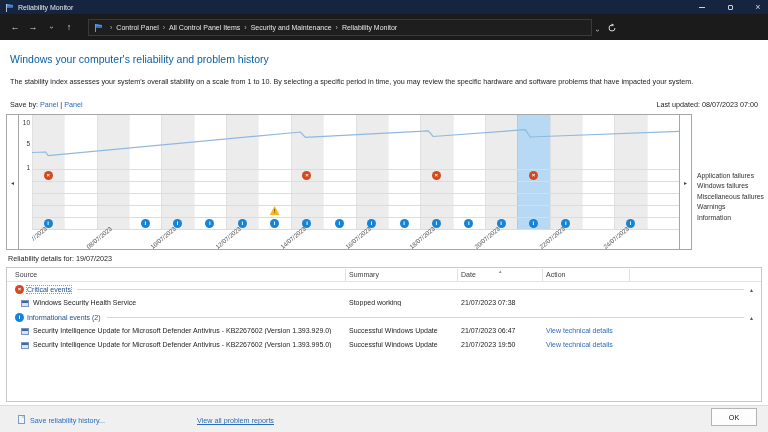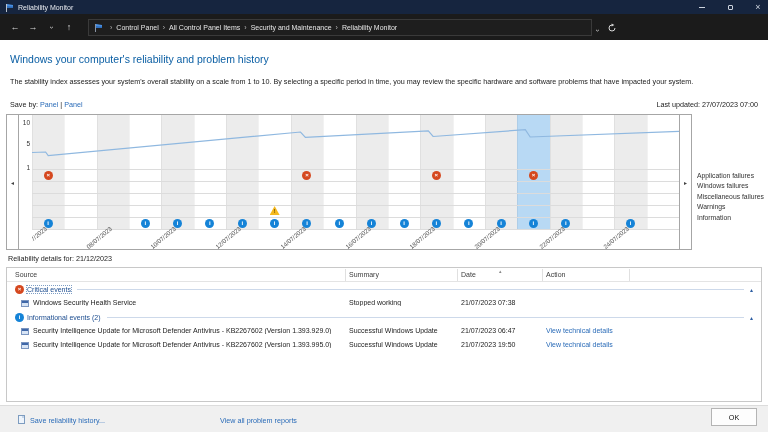--- a/index.html
+++ b/index.html
@@ -72,21 +72,21 @@
   .c-sum { left:342px; color:#1c1c1c; }
   .c-date { left:454px; color:#1c1c1c; }
   .c-act { left:539px; }
   .winicon { position:absolute; left:14px; top:3.5px; width:8px; height:7px; border:1px solid #7a95c0; background:linear-gradient(#3f67a8 0 2px, #d7e4f5 2px); }
 
   
   .footer { position:absolute; left:0; top:405px; width:768px; height:37px; background:#f0f0f0; border-top:1px solid #dcdcdc; font-size:7.2px; }
   .docicon { position:absolute; left:18px; top:9px; width:7px; height:9px; border:1px solid #7d9cc0; background:#eef4fb; }
   .docicon::after { content:""; position:absolute; right:0; top:0; width:2px; height:2px; background:#c6d6ea; }
   .savelink { position:absolute; left:30px; top:10px; }
-  .viewlink { position:absolute; left:220px; top:10px; }
+  .viewlink { position:absolute; left:197px; top:10px;text-decoration:underline; }
   .okbtn { position:absolute; left:711px; top:408px; width:46px; height:18px; background:#fdfdfd; border:1px solid #b4b4b4; font-size:7.2px; font-family:"Liberation Sans",sans-serif; color:#111; cursor:pointer; }
 </style>
 </head>
 <body>
 
 <div class="titlebar">
   <svg width="9" height="9" style="margin-left:5px">
     <rect x="1" y="1" width="1" height="8" fill="#b9c2cf"></rect>
     <polygon points="2,1 8,2 8,5 2,5" fill="#4a90e2"></polygon>
     <polygon points="2,3 8,3.5 8,5 2,5" fill="#2f6fbe"></polygon>
@@ -135,21 +135,21 @@
 </div>
 
 <div class="pagetitle">Windows your computer's reliability and problem history</div>
 <div class="pagedesc">The stability index assesses your system's overall stability on a scale from 1 to 10. By selecting a specific period in time, you may review the specific hardware and software problems that have impacted your system.</div>
 <div class="viewby">
   <span>Save by:</span>
   <a>Panel</a>
   <span>|</span>
   <a>Panel</a>
 </div>
-<div class="lastupd">Last updated: 27/07/2023 07:00</div>
+<div class="lastupd">Last updated: 08/07/2023 07:00</div>
 
 <div class="chartbox">
   <div class="scrollstrip left">◂</div>
   <div class="yaxis" id="yaxis">
       <span style="top: 4px;">10</span>
       <span style="top: 25px;">5</span>
       <span style="top: 49px;">1</span>
     </div>
   <div class="plot" id="plot">
       <div class="daycol" title="06/07/2023" style="left: 0px; width: 32.35px; background: rgb(236, 236, 236);"></div>
@@ -219,21 +219,21 @@
   <div class="scrollstrip right">▸</div>
 </div>
 <div class="legend" id="legend">
     <div>Application failures</div>
     <div>Windows failures</div>
     <div>Miscellaneous failures</div>
     <div>Warnings</div>
     <div>Information</div>
   </div>
 
-<div class="detlabel">Reliability details for: 21/12/2023</div>
+<div class="detlabel">Reliability details for: 19/07/2023</div>
 <div class="dettable">
   <div class="thead" id="thead">
       <span class="h" style="left: 8px;">Source</span>
       <span class="h" style="left: 342px;">Summary</span>
       <span class="h" style="left: 454px;">Date</span>
       <span class="h" style="left: 539px;">Action</span>
       <span class="vsep" style="left: 338px;"></span>
       <span class="vsep" style="left: 450px;"></span>
       <span class="vsep" style="left: 535px;"></span>
       <span class="vsep" style="left: 622px;"></span>

